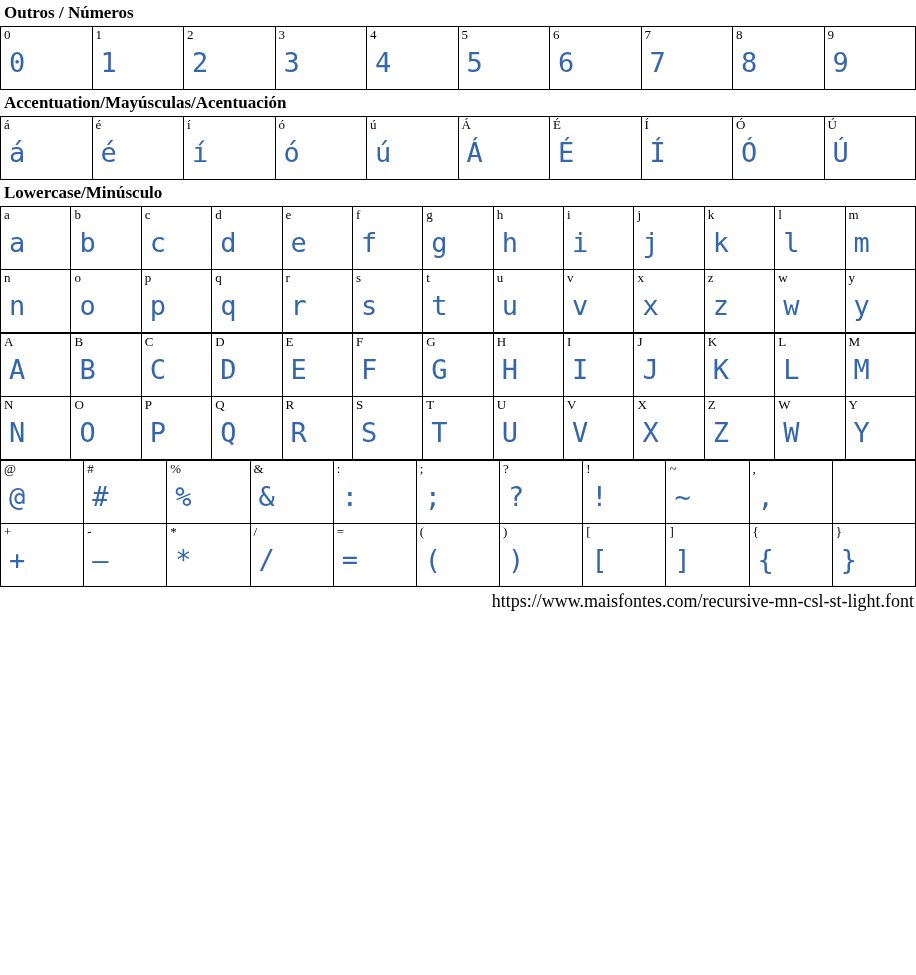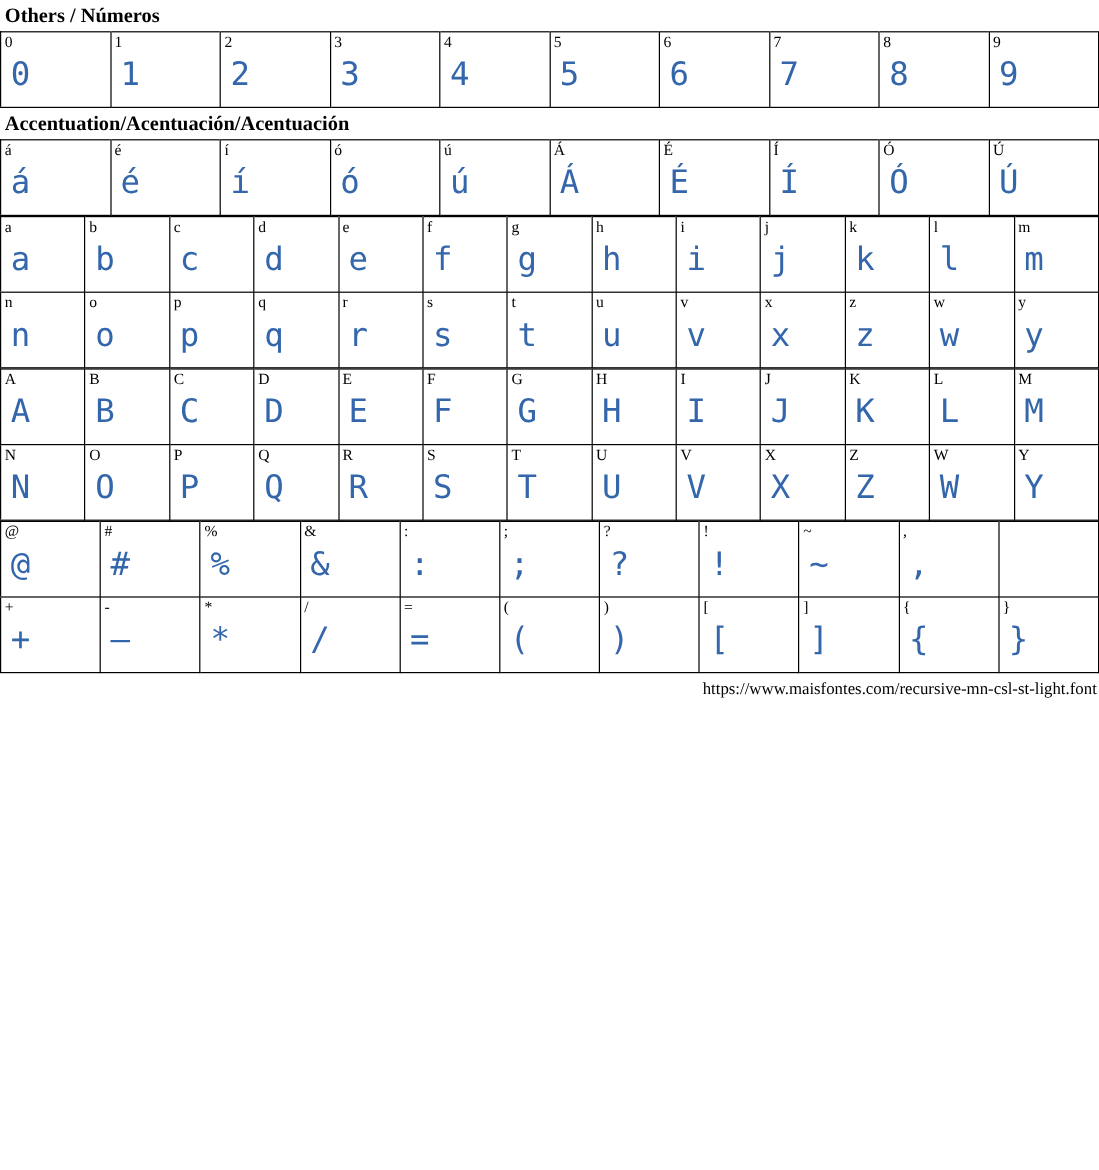--- a/index.html
+++ b/index.html
@@ -58,31 +58,31 @@
     font-family: "DejaVu Sans Mono", monospace;
     font-size: 27px;
     line-height: 40px;
     color: #3366aa;
     padding-left: 8px;
     white-space: nowrap;
   }
   .footer-url {
     text-align: right;
     font-family: "Liberation Serif", serif;
-    font-size: 14px;
+    font-size: 18px;
     line-height: 20px;
     padding: 4px 2px 0 0;
     color: #000000;
   }
 </style>
 </head>
 <body>
 
 <div class="page" id="page-root">
-    <div class="section-title">Others / Números</div>
+    <div class="section-title">Outros / Números</div>
     <table class="glyphs">
       <colgroup>
         <col style="width: 10%;">
         <col style="width: 10%;">
         <col style="width: 10%;">
         <col style="width: 10%;">
         <col style="width: 10%;">
         <col style="width: 10%;">
         <col style="width: 10%;">
         <col style="width: 10%;">
@@ -127,21 +127,21 @@
             <div class="cell-label">8</div>
             <div class="cell-glyph">8</div>
           </td>
           <td>
             <div class="cell-label">9</div>
             <div class="cell-glyph">9</div>
           </td>
         </tr>
       </tbody>
     </table>
-    <div class="section-title">Accentuation/Acentuación/Acentuación</div>
+    <div class="section-title">Accentuation/Mayúsculas/Acentuación</div>
     <table class="glyphs">
       <colgroup>
         <col style="width: 10%;">
         <col style="width: 10%;">
         <col style="width: 10%;">
         <col style="width: 10%;">
         <col style="width: 10%;">
         <col style="width: 10%;">
         <col style="width: 10%;">
         <col style="width: 10%;">
@@ -186,20 +186,21 @@
             <div class="cell-label">Ó</div>
             <div class="cell-glyph">Ó</div>
           </td>
           <td>
             <div class="cell-label">Ú</div>
             <div class="cell-glyph">Ú</div>
           </td>
         </tr>
       </tbody>
     </table>
+    <div class="section-title">Lowercase/Minúsculo</div>
     <table class="glyphs">
       <colgroup>
         <col style="width: 7.69231%;">
         <col style="width: 7.69231%;">
         <col style="width: 7.69231%;">
         <col style="width: 7.69231%;">
         <col style="width: 7.69231%;">
         <col style="width: 7.69231%;">
         <col style="width: 7.69231%;">
         <col style="width: 7.69231%;">

